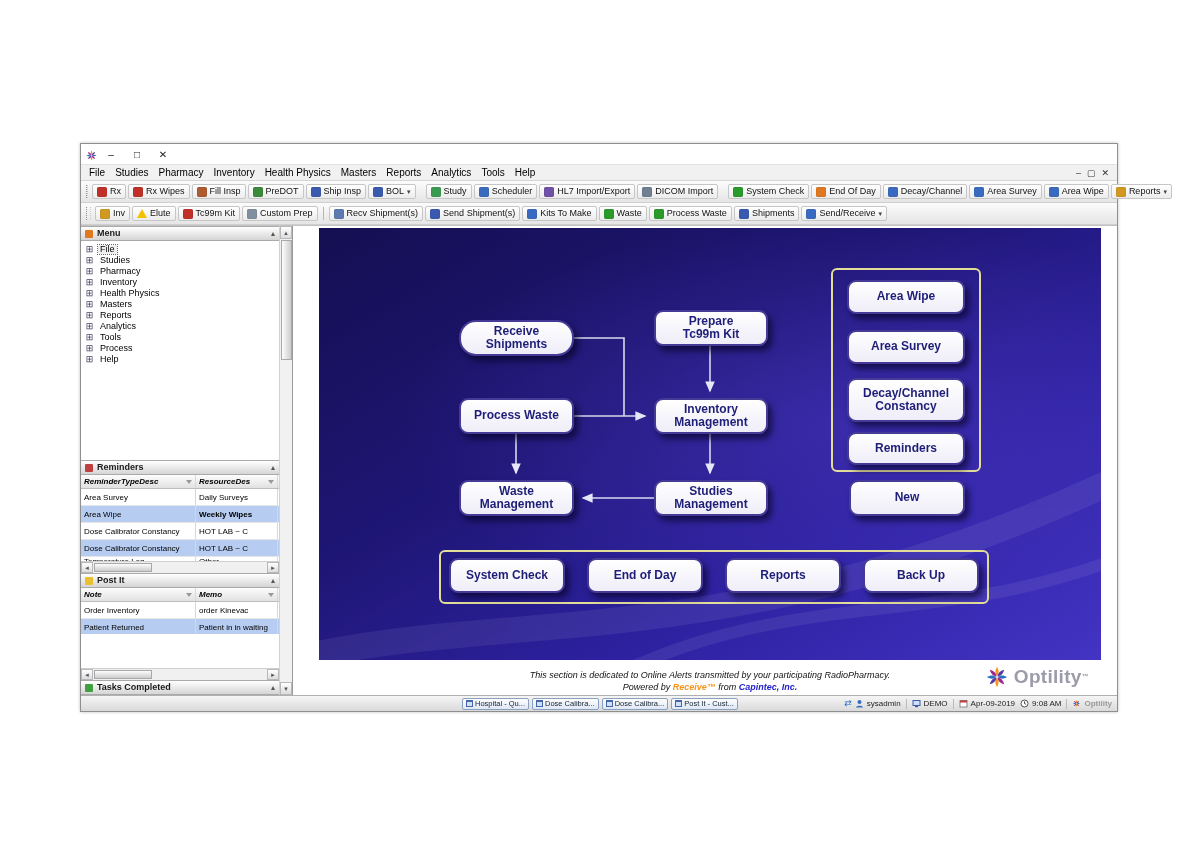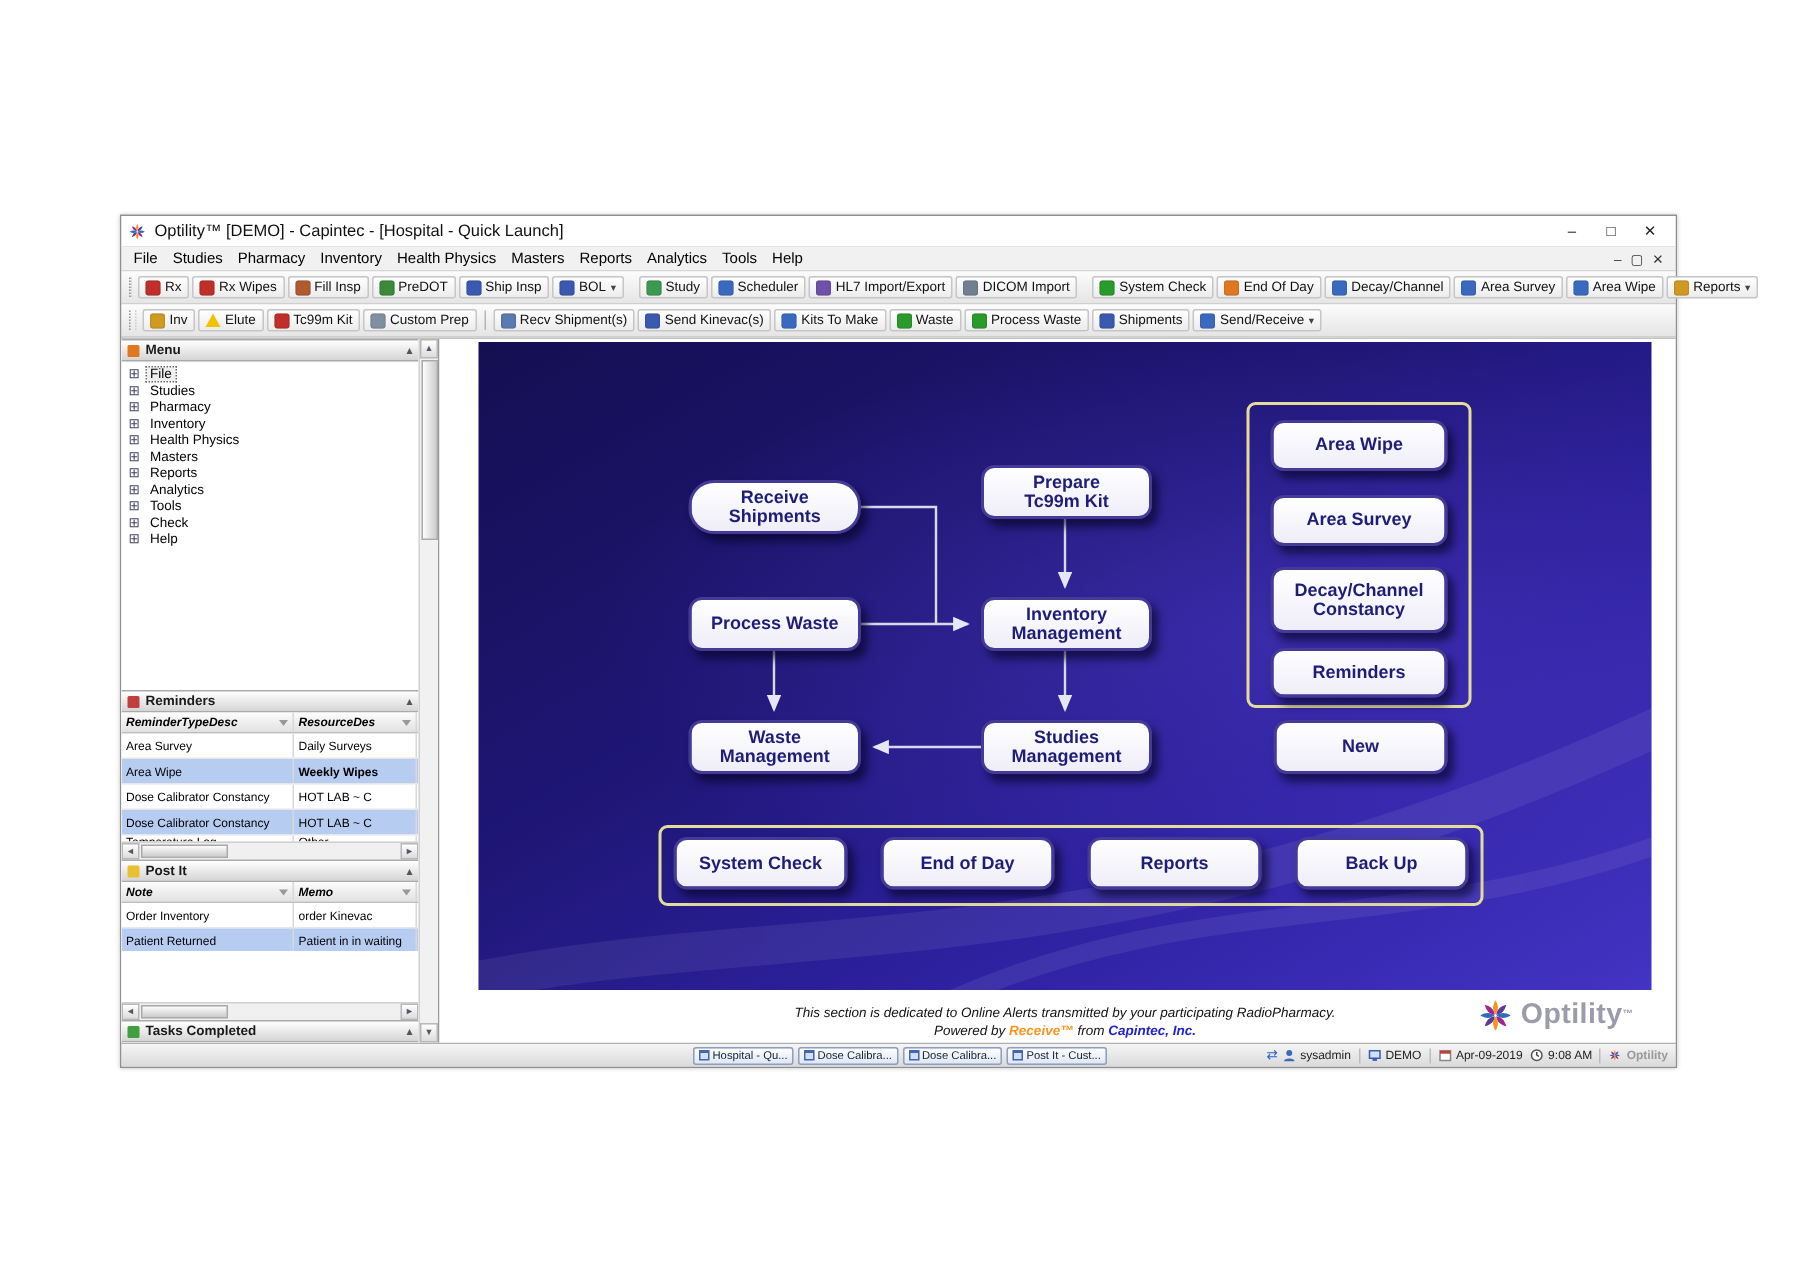--- a/index.html
+++ b/index.html
@@ -118,21 +118,20 @@
       <span class="opt-star"><svg viewBox="0 0 24 24" width="100%" height="100%">
             <path d="M12 2.6 C14 6.2 14 8.6 12 11.4 C10 8.6 10 6.2 12 2.6 Z" fill="#f7941d" transform="rotate(0 12 12)"></path>
             <path d="M12 2.6 C14 6.2 14 8.6 12 11.4 C10 8.6 10 6.2 12 2.6 Z" fill="#5b3a9e" transform="rotate(45 12 12)"></path>
             <path d="M12 2.6 C14 6.2 14 8.6 12 11.4 C10 8.6 10 6.2 12 2.6 Z" fill="#2a6fbd" transform="rotate(90 12 12)"></path>
             <path d="M12 2.6 C14 6.2 14 8.6 12 11.4 C10 8.6 10 6.2 12 2.6 Z" fill="#a0268e" transform="rotate(135 12 12)"></path>
             <path d="M12 2.6 C14 6.2 14 8.6 12 11.4 C10 8.6 10 6.2 12 2.6 Z" fill="#f7941d" transform="rotate(180 12 12)"></path>
             <path d="M12 2.6 C14 6.2 14 8.6 12 11.4 C10 8.6 10 6.2 12 2.6 Z" fill="#5b3a9e" transform="rotate(225 12 12)"></path>
             <path d="M12 2.6 C14 6.2 14 8.6 12 11.4 C10 8.6 10 6.2 12 2.6 Z" fill="#2a6fbd" transform="rotate(270 12 12)"></path>
             <path d="M12 2.6 C14 6.2 14 8.6 12 11.4 C10 8.6 10 6.2 12 2.6 Z" fill="#a0268e" transform="rotate(315 12 12)"></path>
           </svg></span>
-      <span id="title-text">Optility™ [DEMO] - Capintec - [Hospital - Quick Launch]</span>
       <span class="win-ctl">–</span>
       <span class="win-ctl">□</span>
       <span class="win-ctl">✕</span>
     </div>
 
     <div id="menu-bar">
       <span id="menubar-items">
           <span class="menu-item">File</span>
           <span class="menu-item">Studies</span>
           <span class="menu-item">Pharmacy</span>
@@ -240,21 +239,21 @@
           <span class="tb-icon" style="background: rgb(128, 144, 160);"></span>
           <span class="tb-label">Custom Prep</span>
         </button>
         <span class="tb-sep"></span>
         <button class="tb-btn">
           <span class="tb-icon" style="background: rgb(90, 122, 176);"></span>
           <span class="tb-label">Recv Shipment(s)</span>
         </button>
         <button class="tb-btn">
           <span class="tb-icon" style="background: rgb(58, 90, 176);"></span>
-          <span class="tb-label">Send Kinevac(s)</span>
+          <span class="tb-label">Send Shipment(s)</span>
         </button>
         <button class="tb-btn">
           <span class="tb-icon" style="background: rgb(58, 106, 192);"></span>
           <span class="tb-label">Kits To Make</span>
         </button>
         <button class="tb-btn">
           <span class="tb-icon" style="background: rgb(42, 154, 42);"></span>
           <span class="tb-label">Waste</span>
         </button>
         <button class="tb-btn">
@@ -313,21 +312,21 @@
               <div class="tree-row">
                 <span class="tree-exp">⊞</span>
                 <span class="tree-label">Analytics</span>
               </div>
               <div class="tree-row">
                 <span class="tree-exp">⊞</span>
                 <span class="tree-label">Tools</span>
               </div>
               <div class="tree-row">
                 <span class="tree-exp">⊞</span>
-                <span class="tree-label">Check</span>
+                <span class="tree-label">Process</span>
               </div>
               <div class="tree-row">
                 <span class="tree-exp">⊞</span>
                 <span class="tree-label">Help</span>
               </div>
             </div>
 
           <div class="panel-header">
             <span class="ph-icon" style="background:#c04040"></span>
             <span class="ph-title">Reminders</span>

